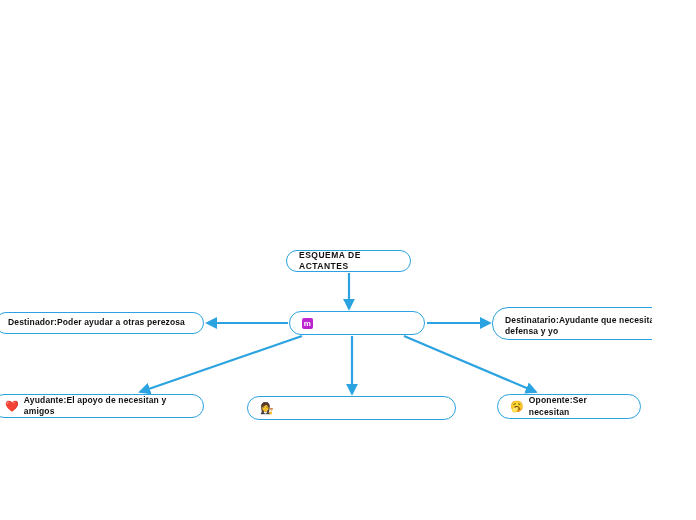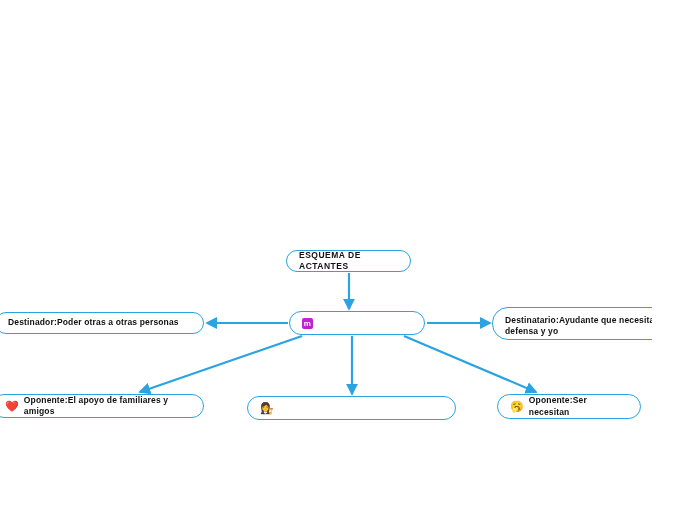--- a/index.html
+++ b/index.html
@@ -106,31 +106,31 @@
 
   <div class="node root" id="node-root">
     <span class="label">ESQUEMA DE ACTANTES</span>
   </div>
 
   <div class="node" id="node-sujeto">
     <span class="badge">m</span>
   </div>
 
   <div class="node" id="node-destinador">
-    <span class="label">Destinador:Poder otras a otras personas</span>
+    <span class="label">Destinador:Poder ayudar a otras perezosa</span>
   </div>
 
   <div class="node" id="node-destinatario">
     <span class="label">Destinatario:Ayudante que necesitan
 defensa y yo</span>
   </div>
 
   <div class="node" id="node-ayudante">
     <span class="emoji">❤️</span>
-    <span class="label">Oponente:El apoyo de familiares y amigos</span>
+    <span class="label">Ayudante:El apoyo de necesitan y amigos</span>
   </div>
 
   <div class="node" id="node-objeto">
     <span class="emoji">👩‍⚖️</span>
   </div>
 
   <div class="node" id="node-oponente">
     <span class="emoji">🥱</span>
     <span class="label">Oponente:Ser necesitan</span>
   </div>

